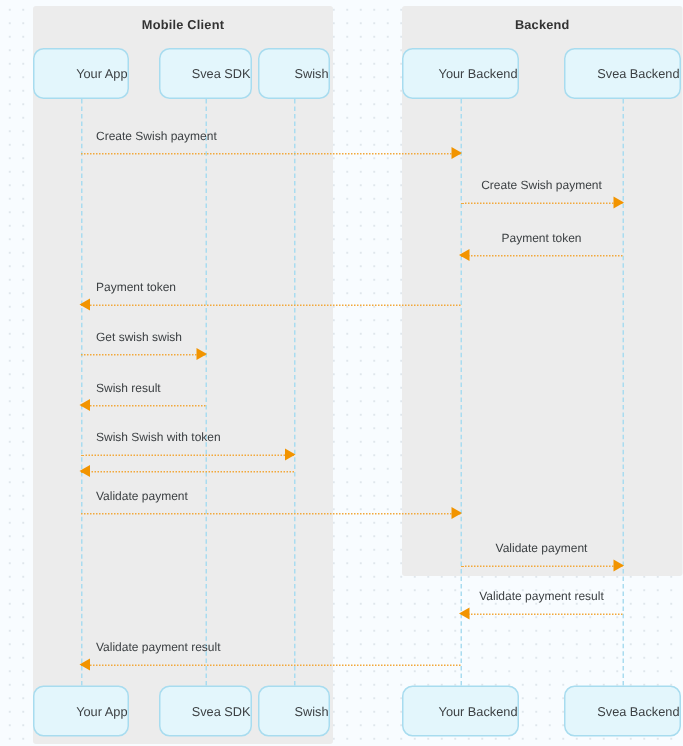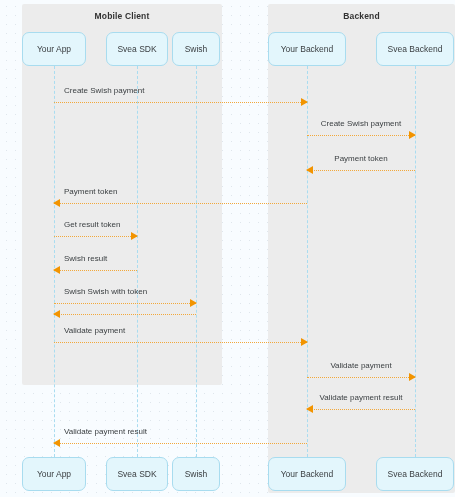--- a/index.html
+++ b/index.html
@@ -39,21 +39,21 @@
 
   
   .actor {
     position: absolute;
     background: #e3f6fc;
     border: 1px solid #a8dcef;
     border-radius: 7px;
     box-sizing: border-box;
     display: flex;
     align-items: center;
-    justify-content: center;
+    justify-content: flex-end;
     font-size: 8.5px;
     color: #3c4043;
     white-space: nowrap;
   }
 
   
   .lifeline {
     position: absolute;
     width: 0;
     border-left: 1.2px dashed #a9dcf0;
@@ -88,24 +88,24 @@
     color: #3c4043;
     white-space: nowrap;
   }
   .msg.lbl-left .label { left: 10px; }
   .msg.lbl-center .label { left: 0; right: 0; text-align: center; }
 </style>
 </head>
 <body>
 
 <div id="diagram">
-    <div class="group" style="left: 22px; top: 4px; width: 200px; height: 381px;">
+    <div class="group" style="left: 22px; top: 4px; width: 200px; height: 492px;">
       <div class="group-title">Mobile Client</div>
     </div>
-    <div class="group" style="left: 268px; top: 4px; width: 187px; height: 489px;">
+    <div class="group" style="left: 268px; top: 4px; width: 187px; height: 380px;">
       <div class="group-title">Backend</div>
     </div>
     <div class="lifeline" style="left: 54px; top: 66px; height: 391px;"></div>
     <div class="lifeline" style="left: 137px; top: 66px; height: 391px;"></div>
     <div class="lifeline" style="left: 196px; top: 66px; height: 391px;"></div>
     <div class="lifeline" style="left: 307px; top: 66px; height: 391px;"></div>
     <div class="lifeline" style="left: 415px; top: 66px; height: 391px;"></div>
     <div class="actor" style="left: 22px; top: 32px; width: 64px; height: 34px;">
       <span>Your App</span>
     </div>
@@ -152,21 +152,21 @@
       <div class="label">Payment token</div>
     </div>
     <div class="msg left lbl-left" style="left: 54px; width: 253px; top: 203px;">
       <div class="line"></div>
       <div class="head"></div>
       <div class="label">Payment token</div>
     </div>
     <div class="msg right lbl-left" style="left: 54px; width: 83px; top: 236px;">
       <div class="line"></div>
       <div class="head"></div>
-      <div class="label">Get result token</div>
+      <div class="label">Get swish swish</div>
     </div>
     <div class="msg left lbl-left" style="left: 54px; width: 83px; top: 270px;">
       <div class="line"></div>
       <div class="head"></div>
       <div class="label">Swish result</div>
     </div>
     <div class="msg right lbl-left" style="left: 54px; width: 142px; top: 303px;">
       <div class="line"></div>
       <div class="head"></div>
       <div class="label">Swish Swish with token</div>

